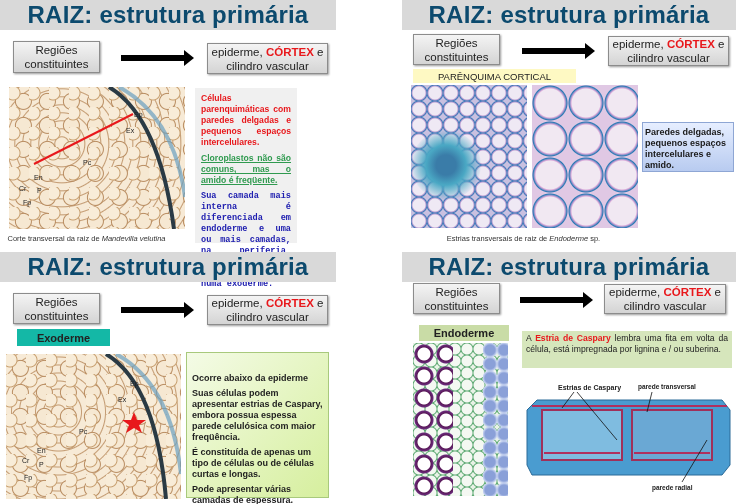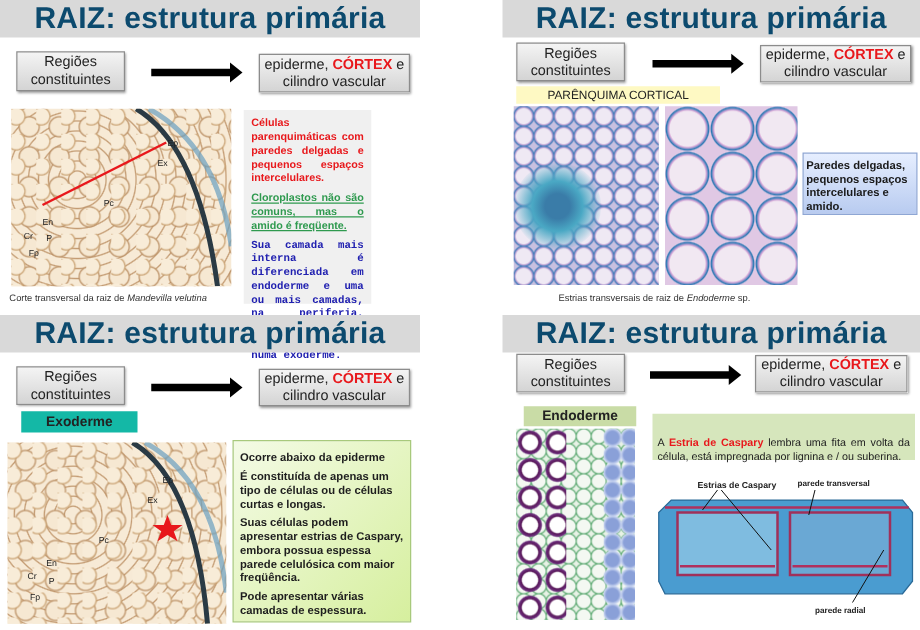--- a/index.html
+++ b/index.html
@@ -11,21 +11,21 @@
   .red { color: #e8181c; font-weight: bold; }
   .arrow { height: 6px; background: #000; }
   .arrow::after { content: ""; position: absolute; right: -8px; top: -5px; border-left: 10px solid #000; border-top: 8px solid transparent; border-bottom: 8px solid transparent; }
   .caption { font-size: 7.5px; color: #333; text-align: center; }
   .info1 { background: #f0f0f0; padding: 5px 6px; font-size: 8.6px; font-weight: bold; line-height: 11px; text-align: justify; }
   .info1 p { margin-bottom: 5px; }
   .c-red { color: #e8181c; }
   .c-green { color: #2f9a4f; text-decoration: underline; }
   .c-blue { color: #2020b0; font-family: Liberation Mono, monospace; }
   .tagbar { font-size: 11px; font-weight: bold; color: #222; display: flex; align-items: center; justify-content: center; }
-  .info3 { background: linear-gradient(135deg, #f4fbe6, #d6ef9e); border: 1px solid #a8c97c; padding: 8px 5px; font-size: 9px; font-weight: bold; color: #1e1e1e; line-height: 11px; }
+  .info3 { background: linear-gradient(135deg, #f4fbe6, #d6ef9e); border: 1px solid #a8c97c; padding: 20px 5px; font-size: 9px; font-weight: bold; color: #1e1e1e; line-height: 11px; }
   .info3 p { margin-bottom: 4px; }
   .micro-brown { background:
       radial-gradient(circle at 20% 30%, #f8ecd8 0 6px, #c8a070 7px, transparent 8px),
       radial-gradient(circle at 60% 60%, #f6e8d2 0 7px, #b88c60 8px, transparent 9px),
       repeating-radial-gradient(circle at 30% 40%, #f7ead6 0 6px, #c49c74 7px, #f3e4cc 8px);
       background-size: 20px 20px, 24px 24px, 100% 100%; }
   .micro-blue { background:
       radial-gradient(circle, #efe9f4 0 6px, #b79bd0 7px, #3c7ab8 8px, transparent 9px);
       background-size: 16px 16px; background-color: #c9c0e0; }
   .micro-blue2 { background:
@@ -123,22 +123,22 @@
     <text x="73" y="80" font-size="7" fill="#222">Pc</text>
     <text x="31" y="99" font-size="7" fill="#222">En</text>
     <text x="16" y="109" font-size="7" fill="#222">Cr</text>
     <text x="33" y="113" font-size="7" fill="#222">P</text>
     <text x="18" y="126" font-size="7" fill="#222">Fp</text>
     <polygon points="128,58 131,66 140,66 133,71 136,79 128,74 120,79 123,71 116,66 125,66" fill="#e8181c"></polygon>
   </svg>
 </div>
 <div class="abs info3" style="left:186px;top:352px;width:143px;height:146px;">
   <p>Ocorre abaixo da epiderme</p>
+  <p>Suas células podem apresentar estrias de Caspary, embora possua espessa parede celulósica com maior freqüência.</p>
   <p>É constituída de apenas um tipo de células ou de células curtas e longas.</p>
-  <p>Suas células podem apresentar estrias de Caspary, embora possua espessa parede celulósica com maior freqüência.</p>
   <p>Pode apresentar várias camadas de espessura.</p>
 </div>
 
 <div class="abs titlebar" style="left:402px;top:252px;width:334px;">
   <span>RAIZ: estrutura primária</span>
 </div>
 <div class="abs box" style="left:413px;top:283px;width:87px;height:31px;">
   <div>Regiões</div>
   <div>constituintes</div>
 </div>
@@ -147,21 +147,21 @@
   <div><span>epiderme,</span> <span class="red">CÓRTEX</span> <span>e</span></div>
   <div>cilindro vascular</div>
 </div>
 <div class="abs tagbar" style="left:419px;top:325px;width:90px;height:16px;background:#c9dca6;">
   <span>Endoderme</span>
 </div>
 <div class="abs micro-green" style="left:413px;top:343px;width:95px;height:153px;">
   <div style="position:absolute;left:0;top:0;width:40px;height:153px;background:radial-gradient(circle,#ffffff 0 6px,#5a1a5a 7px,#6a2a7a 9px,transparent 10px);background-size:22px 22px;"></div>
   <div style="position:absolute;right:0;top:0;width:25px;height:153px;background:radial-gradient(circle,#8aa0d8 0 5px,#c8d4f0 7px,transparent 8px);background-size:14px 14px;"></div>
 </div>
-<div class="abs" style="left:522px;top:331px;width:210px;height:37px;background:#d6e6bc;font-size:8.6px;line-height:11px;padding:18px 4px;text-align:justify;color:#222;">
+<div class="abs" style="left:522px;top:331px;width:210px;height:37px;background:#d6e6bc;font-size:8.6px;line-height:11px;padding:2px 4px;text-align:justify;color:#222;">
   <span>A</span> <span class="red">Estria de Caspary</span> <span>lembra uma fita em volta da célula, está impregnada por lignina e / ou suberina.</span>
 </div>
 <div class="abs" style="left:522px;top:380px;width:210px;height:116px;">
   <svg width="210" height="116">
     <path d="M 5 30 L 15 20 L 200 20 L 208 30 L 208 85 L 200 95 L 10 95 L 5 85 Z" fill="#4a9cd0" stroke="#2a6a98" stroke-width="1"></path>
     <rect x="20" y="30" width="80" height="50" fill="#7fbce0" stroke="#a0305a" stroke-width="2"></rect>
     <rect x="110" y="30" width="80" height="50" fill="#6aa8d4" stroke="#a0305a" stroke-width="2"></rect>
     <path d="M 10 26 L 205 26" stroke="#b0305e" stroke-width="2"></path>
     <path d="M 22 73 L 98 73 M 112 73 L 188 73" stroke="#b0305e" stroke-width="2"></path>
     <line x1="52" y1="12" x2="40" y2="28" stroke="#111" stroke-width="0.8"></line>

